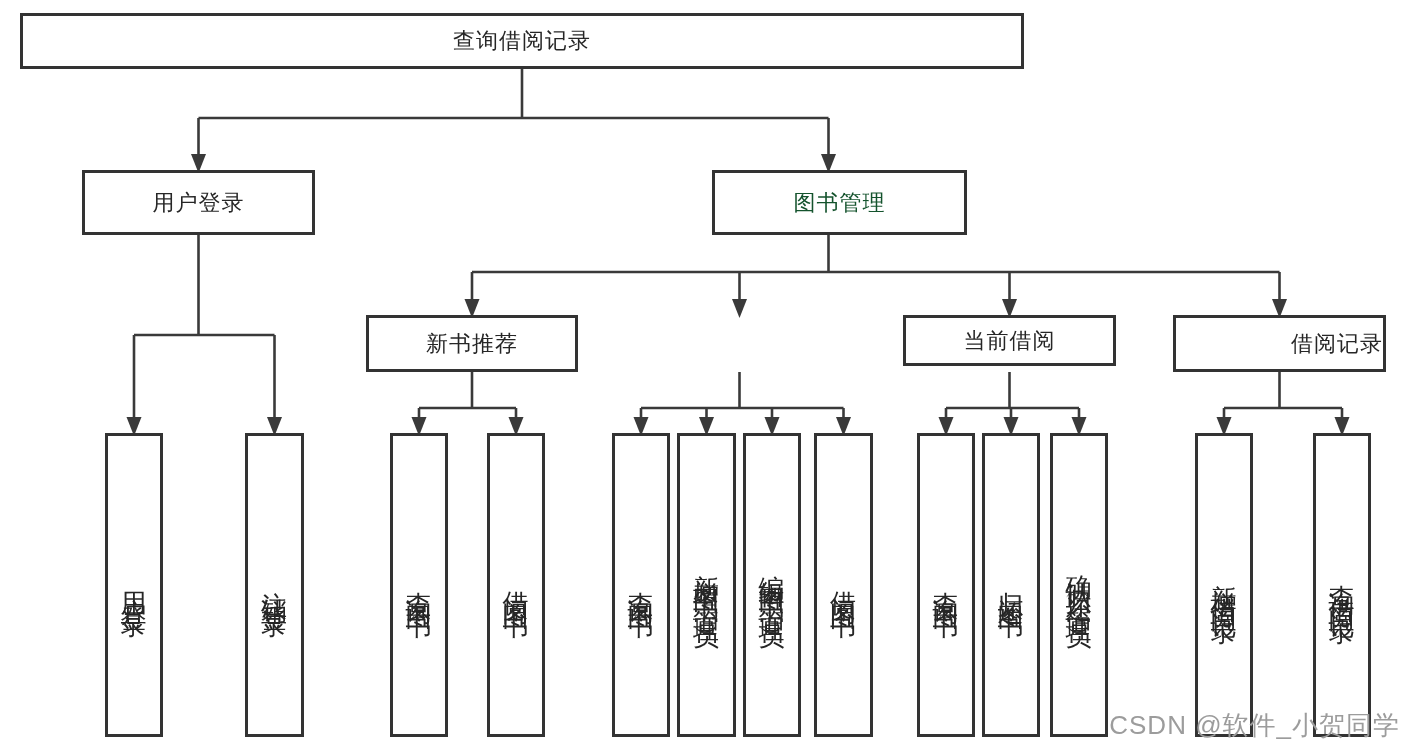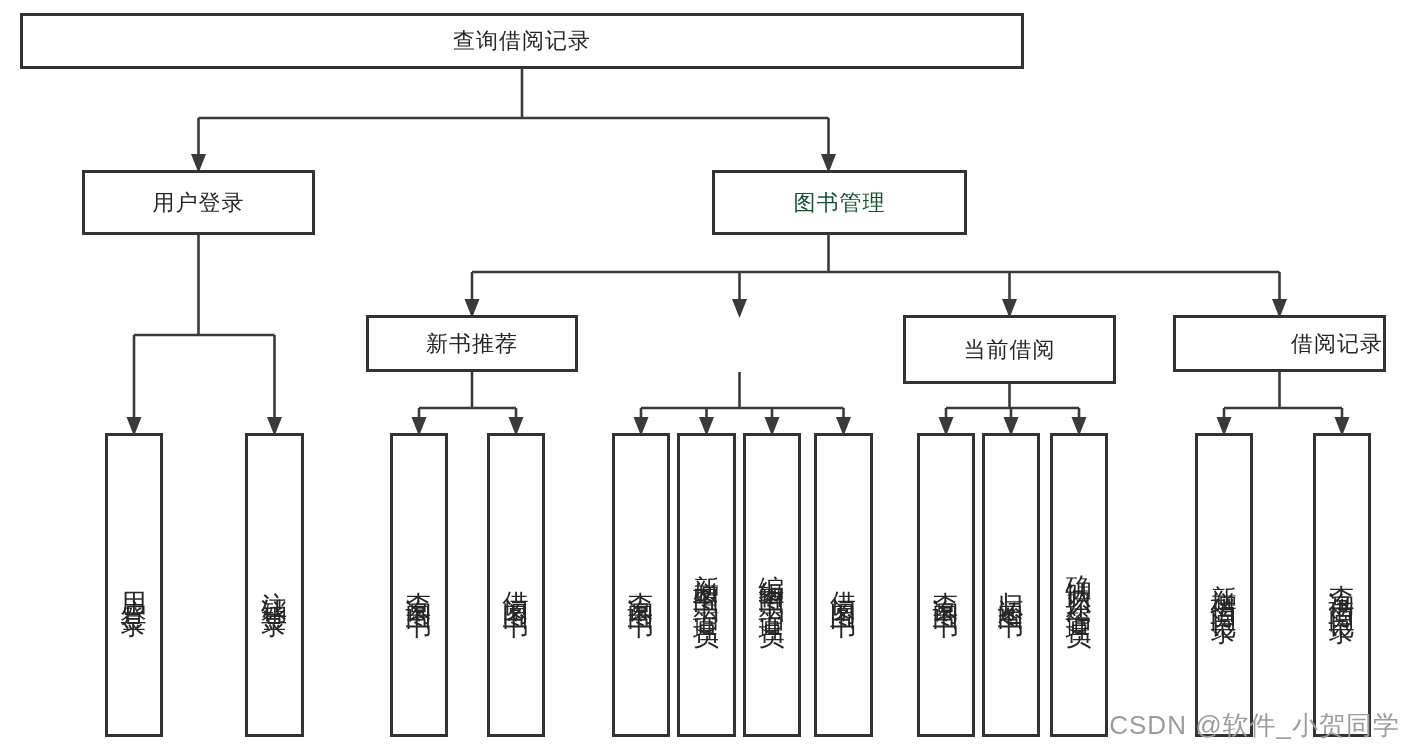--- a/index.html
+++ b/index.html
@@ -120,21 +120,21 @@
     </div>
     <div class="node h" style="left: 82px; top: 170px; width: 233px; height: 65px; border-color: rgb(51, 51, 51); background: rgb(255, 255, 255); color: rgb(38, 38, 38);">
       <span class="lbl">用户登录</span>
     </div>
     <div class="node h" style="left: 712px; top: 170px; width: 255px; height: 65px; border-color: rgb(51, 51, 51); background: rgb(255, 255, 255); color: #14532d;">
       <span class="lbl">图书管理</span>
     </div>
     <div class="node h" style="left: 366px; top: 315px; width: 212px; height: 57px; border-color: rgb(51, 51, 51); background: rgb(255, 255, 255); color: rgb(38, 38, 38);">
       <span class="lbl">新书推荐</span>
     </div>
-    <div class="node h" style="left: 903px; top: 315px; width: 213px; height: 69px; border-color: rgb(51, 51, 51); background: rgb(255, 255, 255); color: rgb(38, 38, 38);">
+    <div class="node h" style="left: 903px; top: 315px; width: 213px; height: 51px; border-color: rgb(51, 51, 51); background: rgb(255, 255, 255); color: rgb(38, 38, 38);">
       <span class="lbl">当前借阅</span>
     </div>
     <div class="node h" style="left: 1173px; top: 315px; width: 213px; height: 57px; border-color: rgb(51, 51, 51); background: rgb(255, 255, 255); color: rgb(38, 38, 38); justify-content: flex-end;">
       <span class="lbl">借阅记录</span>
     </div>
     <div class="node v" style="left: 105px; top: 433px; width: 58px; height: 304px; border-color: rgb(51, 51, 51); background: rgb(255, 255, 255); color: rgb(38, 38, 38);">
       <span class="lbl">用户登录</span>
     </div>
     <div class="node v" style="left: 245px; top: 433px; width: 59px; height: 304px; border-color: rgb(51, 51, 51); background: rgb(255, 255, 255); color: rgb(38, 38, 38);">
       <span class="lbl">注销登录</span>

